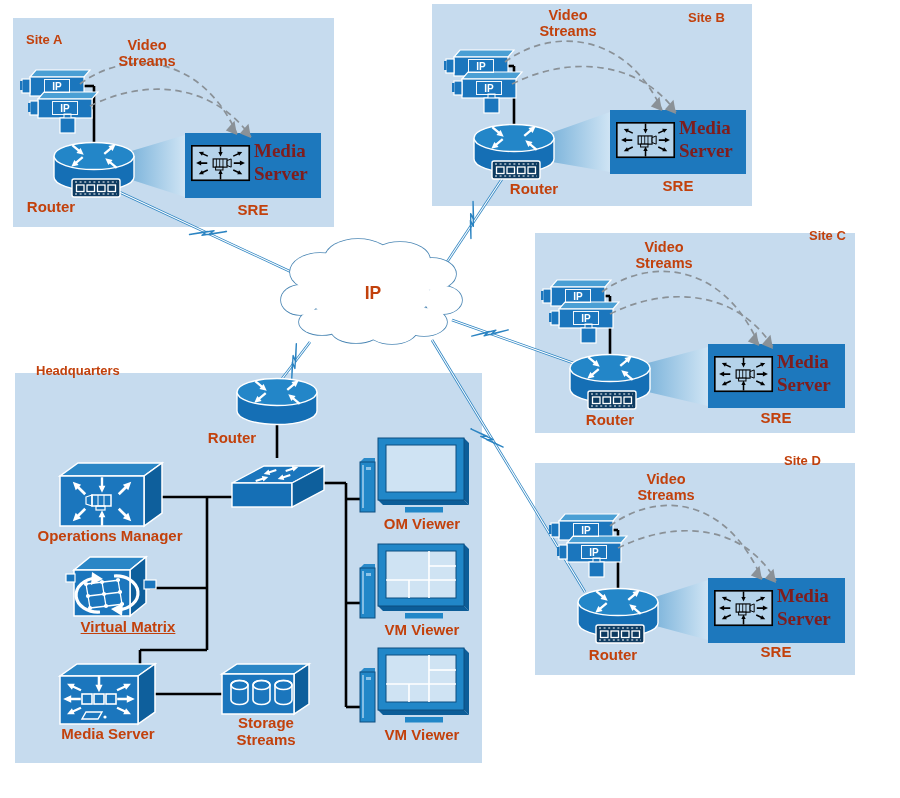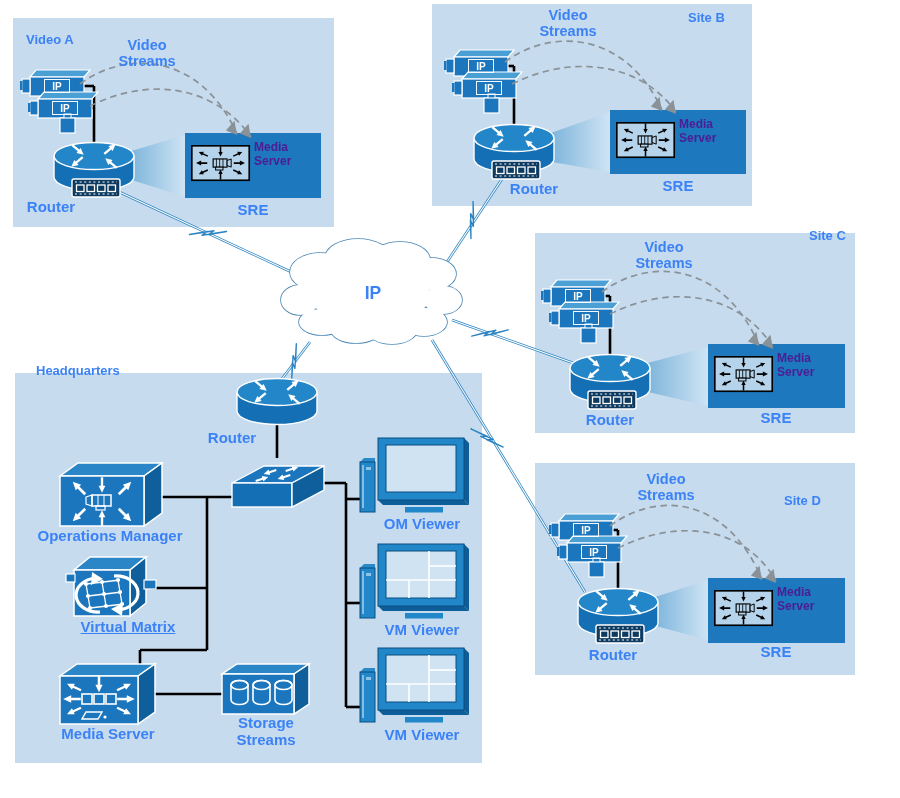--- a/index.html
+++ b/index.html
@@ -1,24 +1,24 @@
 <!DOCTYPE html>
 <html><head>
 <meta charset="utf-8">
 <style>
   html,body{margin:0;padding:0;background:#fff;}
   .stage{position:relative;width:900px;height:798px;background:#ffffff;
          font-family:"Liberation Sans",sans-serif;overflow:hidden;}
   .stage > svg{position:absolute;left:0;top:0;z-index:1;}
-  .lbl{position:absolute;z-index:2;color:#3b82f6;font-weight:bold;font-size:15px;
+  .lbl{position:absolute;z-index:2;color:#c2410c;font-weight:bold;font-size:15px;
        line-height:1.12;white-space:pre-line;}
   .ctr{text-align:center;}
   .sm{font-size:14.5px;}
   .title{font-size:13px;}
-  .ms-txt{color:#4c1d95;font-size:12px;line-height:1.2;}
+  .ms-txt{color:#7f1d1d;font-size:19px;line-height:1.2;font-family:Liberation Serif, serif;}
   .ip-tag{color:#ffffff;font-size:10px;font-weight:bold;width:26px;height:14px;
           line-height:13px;text-align:center;border:1px solid rgba(255,255,255,.95);
           box-sizing:border-box;}
   .cloud-ip{font-size:17.5px;}
 </style>
 </head>
 <body>
 
 <div class="stage">
 
@@ -374,21 +374,21 @@
     <use href="#gray-head" transform="translate(251,138) rotate(64)"></use>
     <use href="#gray-head" transform="translate(662,111) rotate(64)"></use>
     <use href="#gray-head" transform="translate(676,114) rotate(64)"></use>
     <use href="#gray-head" transform="translate(759,346) rotate(64)"></use>
     <use href="#gray-head" transform="translate(773,349) rotate(64)"></use>
     <use href="#gray-head" transform="translate(762,580) rotate(64)"></use>
     <use href="#gray-head" transform="translate(776,583) rotate(64)"></use>
   </g>
 </svg>
 
-<div class="lbl title" style="left:26px;top:33px;">Video A</div>
+<div class="lbl title" style="left:26px;top:33px;">Site A</div>
 <div class="lbl sm ctr" style="left:97px;top:37px;width:100px;">Video
 Streams</div>
 <div class="lbl ctr" style="left:16px;top:199px;width:70px;">Router</div>
 <div class="lbl ctr" style="left:223px;top:202px;width:60px;">SRE</div>
 <div class="lbl ms-txt" style="left:254px;top:140px;">Media
 Server</div>
 <div class="lbl ip-tag" style="left:44px;top:79px;">IP</div>
 <div class="lbl ip-tag" style="left:52px;top:101px;">IP</div>
 
 <div class="lbl title" style="left:688px;top:11px;">Site B</div>
@@ -404,21 +404,21 @@
 <div class="lbl title" style="left:784px;top:229px;margin-left:25px;">Site C</div>
 <div class="lbl sm ctr" style="left:614px;top:239px;width:100px;">Video
 Streams</div>
 <div class="lbl ctr" style="left:575px;top:412px;width:70px;">Router</div>
 <div class="lbl ctr" style="left:746px;top:410px;width:60px;">SRE</div>
 <div class="lbl ms-txt" style="left:777px;top:351px;">Media
 Server</div>
 <div class="lbl ip-tag" style="left:565px;top:289px;">IP</div>
 <div class="lbl ip-tag" style="left:573px;top:311px;">IP</div>
 
-<div class="lbl title" style="left:784px;top:494px;">Site D</div>
+<div class="lbl title" style="left:784px;top:454px;">Site D</div>
 <div class="lbl sm ctr" style="left:616px;top:471px;width:100px;">Video
 Streams</div>
 <div class="lbl ctr" style="left:578px;top:647px;width:70px;">Router</div>
 <div class="lbl ctr" style="left:746px;top:644px;width:60px;">SRE</div>
 <div class="lbl ms-txt" style="left:777px;top:585px;">Media
 Server</div>
 <div class="lbl ip-tag" style="left:573px;top:523px;">IP</div>
 <div class="lbl ip-tag" style="left:581px;top:545px;">IP</div>
 
 <div class="lbl cloud-ip ctr" style="left:348px;top:284px;width:50px;">IP</div>

